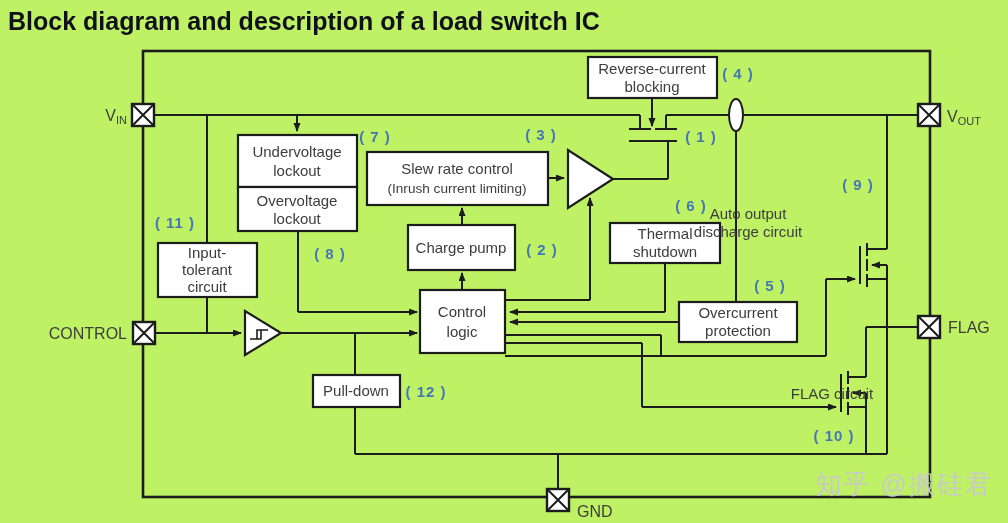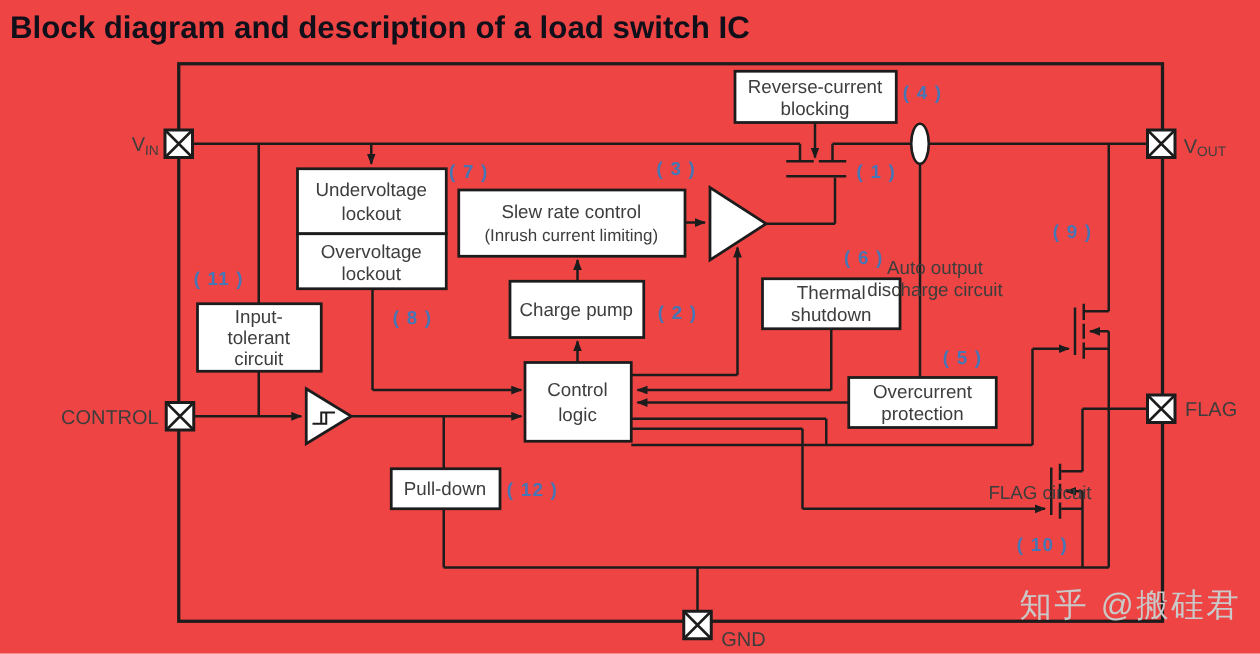--- a/index.html
+++ b/index.html
@@ -1,16 +1,16 @@
 <!DOCTYPE html>
 <html><head>
 <meta charset="utf-8">
 <style>
   html, body { margin: 0; padding: 0; background: #ffffff; }
-  .stage { position: relative; width: 1008px; height: 523px; background: #ef4444;
+  .stage { position: relative; width: 1008px; height: 523px; background: #bef264;
            font-family: "Liberation Sans", sans-serif; overflow: hidden; }
   svg { display: block; }
   .wire   { stroke: #1c1c1c; stroke-width: 2; fill: none; }
   .outline{ stroke: #1c1c1c; stroke-width: 2.6; fill: none; }
   .box    { stroke: #1c1c1c; stroke-width: 2.2; fill: #ffffff; }
   .tri    { stroke: #1c1c1c; stroke-width: 2.2; fill: #ffffff; }
   .pinbox { stroke: #1c1c1c; stroke-width: 2.4; fill: #ffffff; }
   .sense  { stroke: #1c1c1c; stroke-width: 2; fill: #ffffff; }
   .btxt   { font-size: 15px; fill: #3d3d3d; text-anchor: middle; }
   .btxt2  { font-size: 13.6px; fill: #3d3d3d; text-anchor: middle; }

